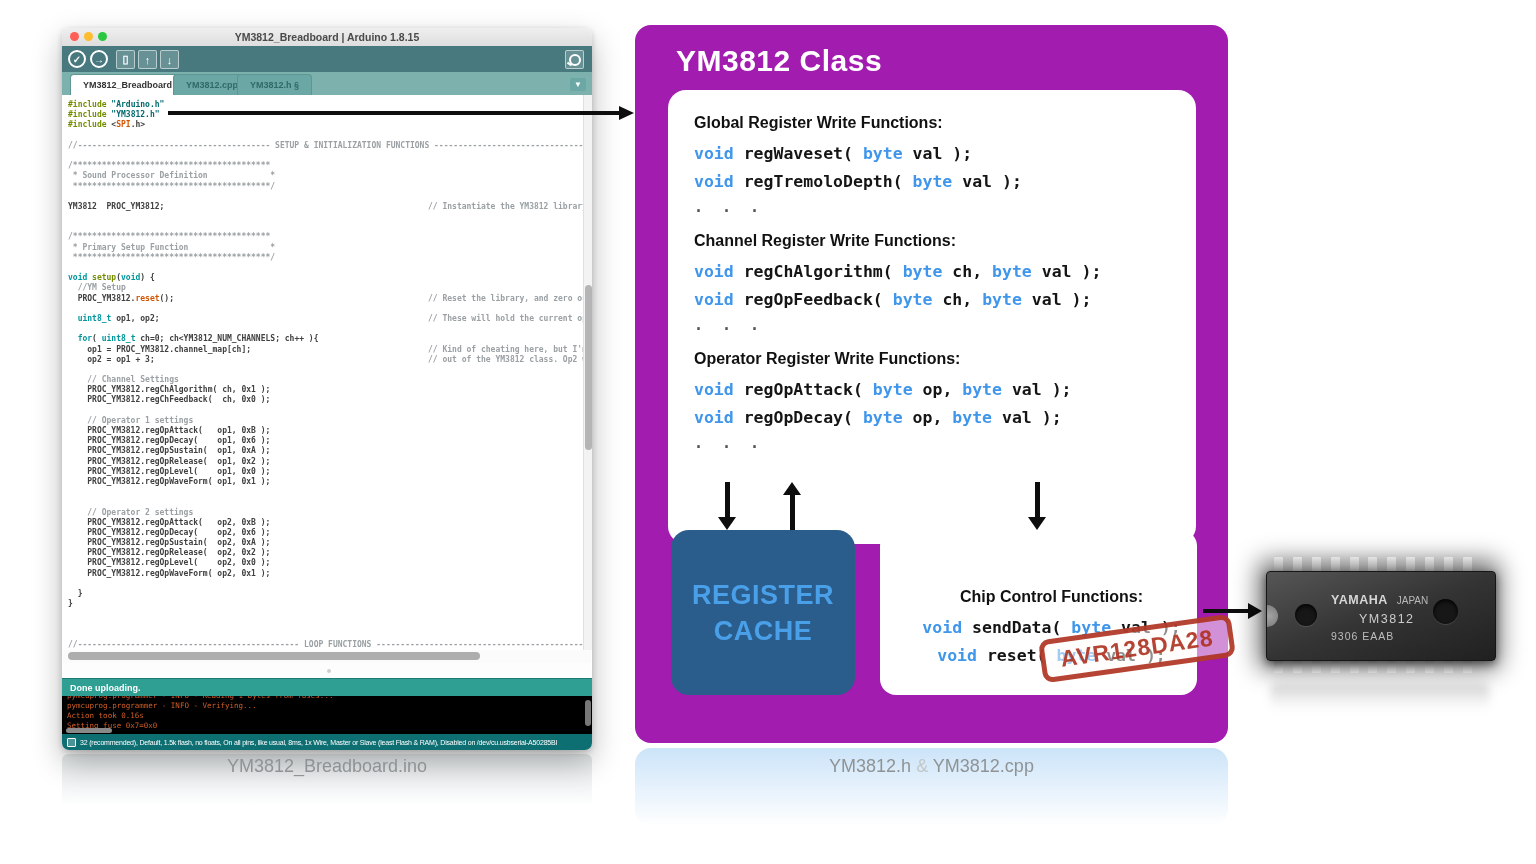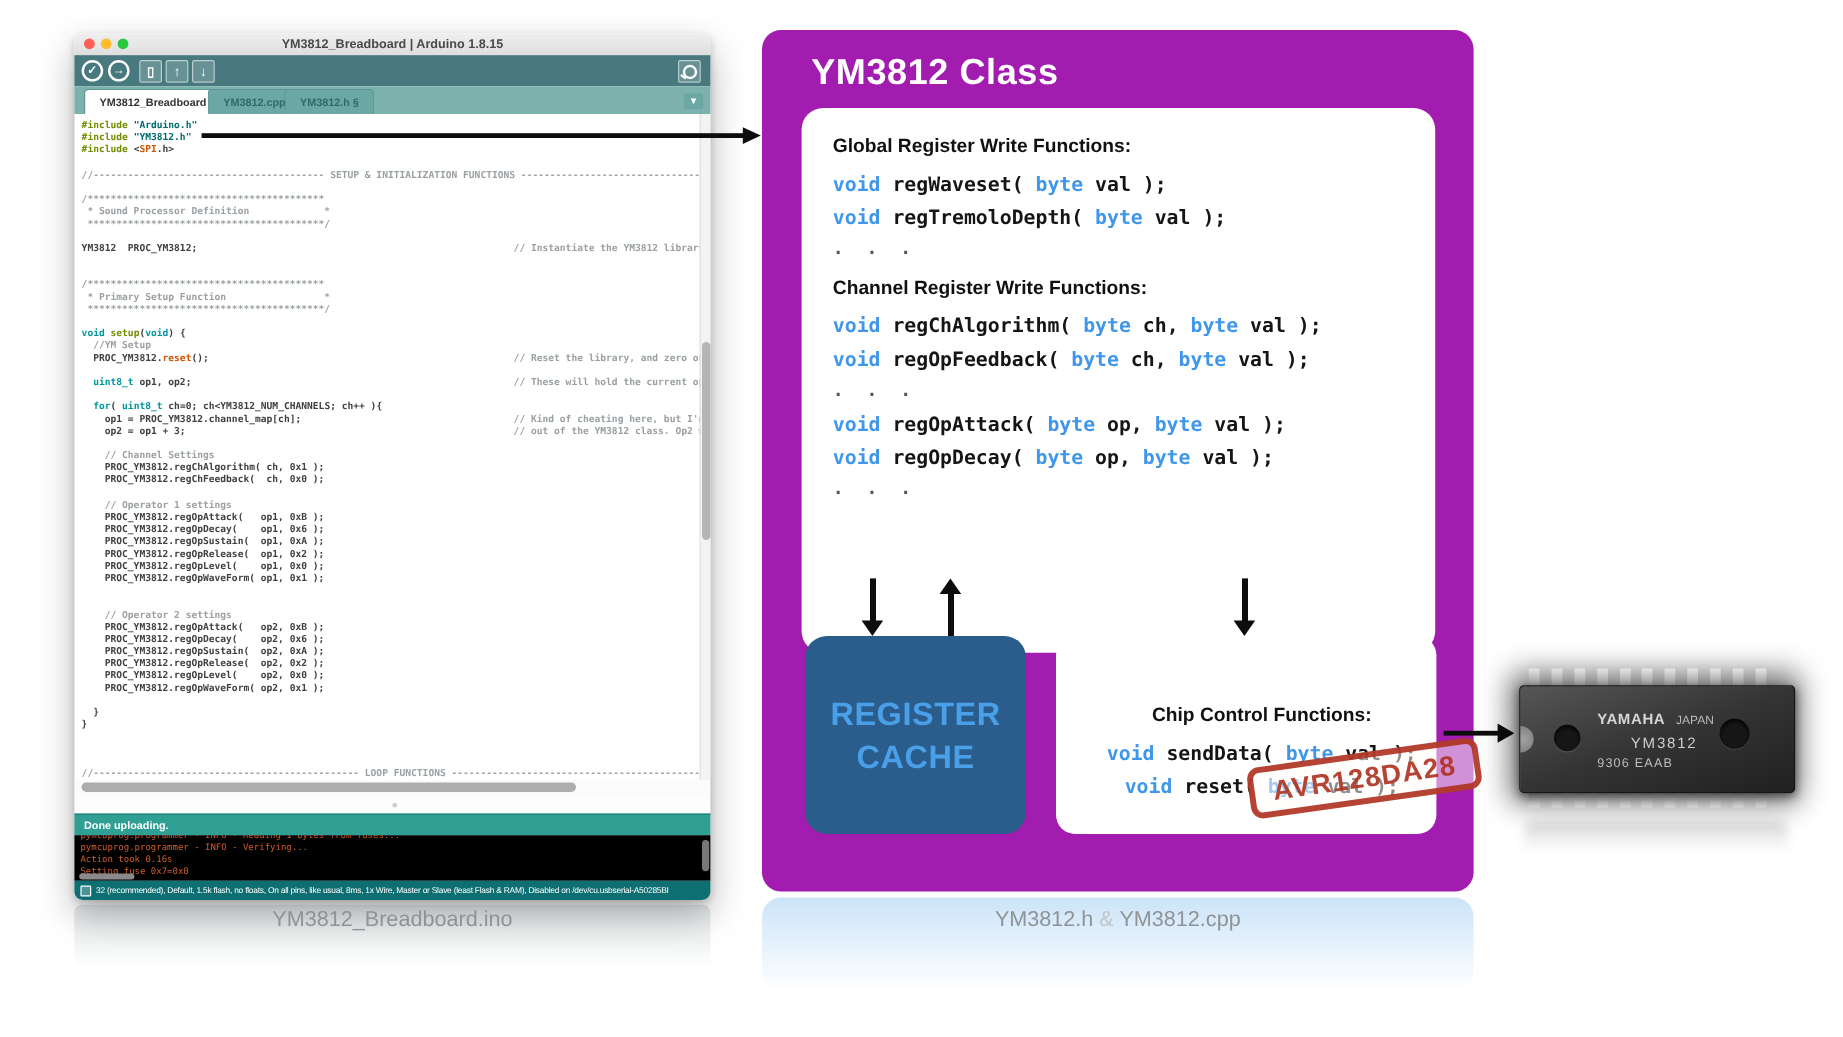--- a/index.html
+++ b/index.html
@@ -257,20 +257,21 @@
   <div class="abs" id="paneltitle">YM3812 Class</div>
   <div class="abs" id="card">
       <div class="dh first">Global Register Write Functions:</div>
       <div class="dl"><span class="tk2-kw">void</span><span class="tk2-pl"> regWaveset( </span><span class="tk2-kw">byte</span><span class="tk2-pl"> val );</span></div>
       <div class="dl"><span class="tk2-kw">void</span><span class="tk2-pl"> regTremoloDepth( </span><span class="tk2-kw">byte</span><span class="tk2-pl"> val );</span></div>
       <div class="dl dots">. . .</div>
       <div class="dh">Channel Register Write Functions:</div>
       <div class="dl"><span class="tk2-kw">void</span><span class="tk2-pl"> regChAlgorithm( </span><span class="tk2-kw">byte</span><span class="tk2-pl"> ch, </span><span class="tk2-kw">byte</span><span class="tk2-pl"> val );</span></div>
       <div class="dl"><span class="tk2-kw">void</span><span class="tk2-pl"> regOpFeedback( </span><span class="tk2-kw">byte</span><span class="tk2-pl"> ch, </span><span class="tk2-kw">byte</span><span class="tk2-pl"> val );</span></div>
       <div class="dl dots">. . .</div>
+      <div class="dh">Operator Register Write Functions:</div>
       <div class="dl"><span class="tk2-kw">void</span><span class="tk2-pl"> regOpAttack( </span><span class="tk2-kw">byte</span><span class="tk2-pl"> op, </span><span class="tk2-kw">byte</span><span class="tk2-pl"> val );</span></div>
       <div class="dl"><span class="tk2-kw">void</span><span class="tk2-pl"> regOpDecay( </span><span class="tk2-kw">byte</span><span class="tk2-pl"> op, </span><span class="tk2-kw">byte</span><span class="tk2-pl"> val );</span></div>
       <div class="dl dots">. . .</div>
     </div>
 </div>
 
 <div class="abs varrow-shaft" style="left:725px;top:482px;height:36px;"></div>
 <div class="abs head-down" style="left:718px;top:517px;"></div>
 <div class="abs head-up" style="left:783px;top:482px;"></div>
 <div class="abs varrow-shaft" style="left:790px;top:494px;height:36px;"></div>

